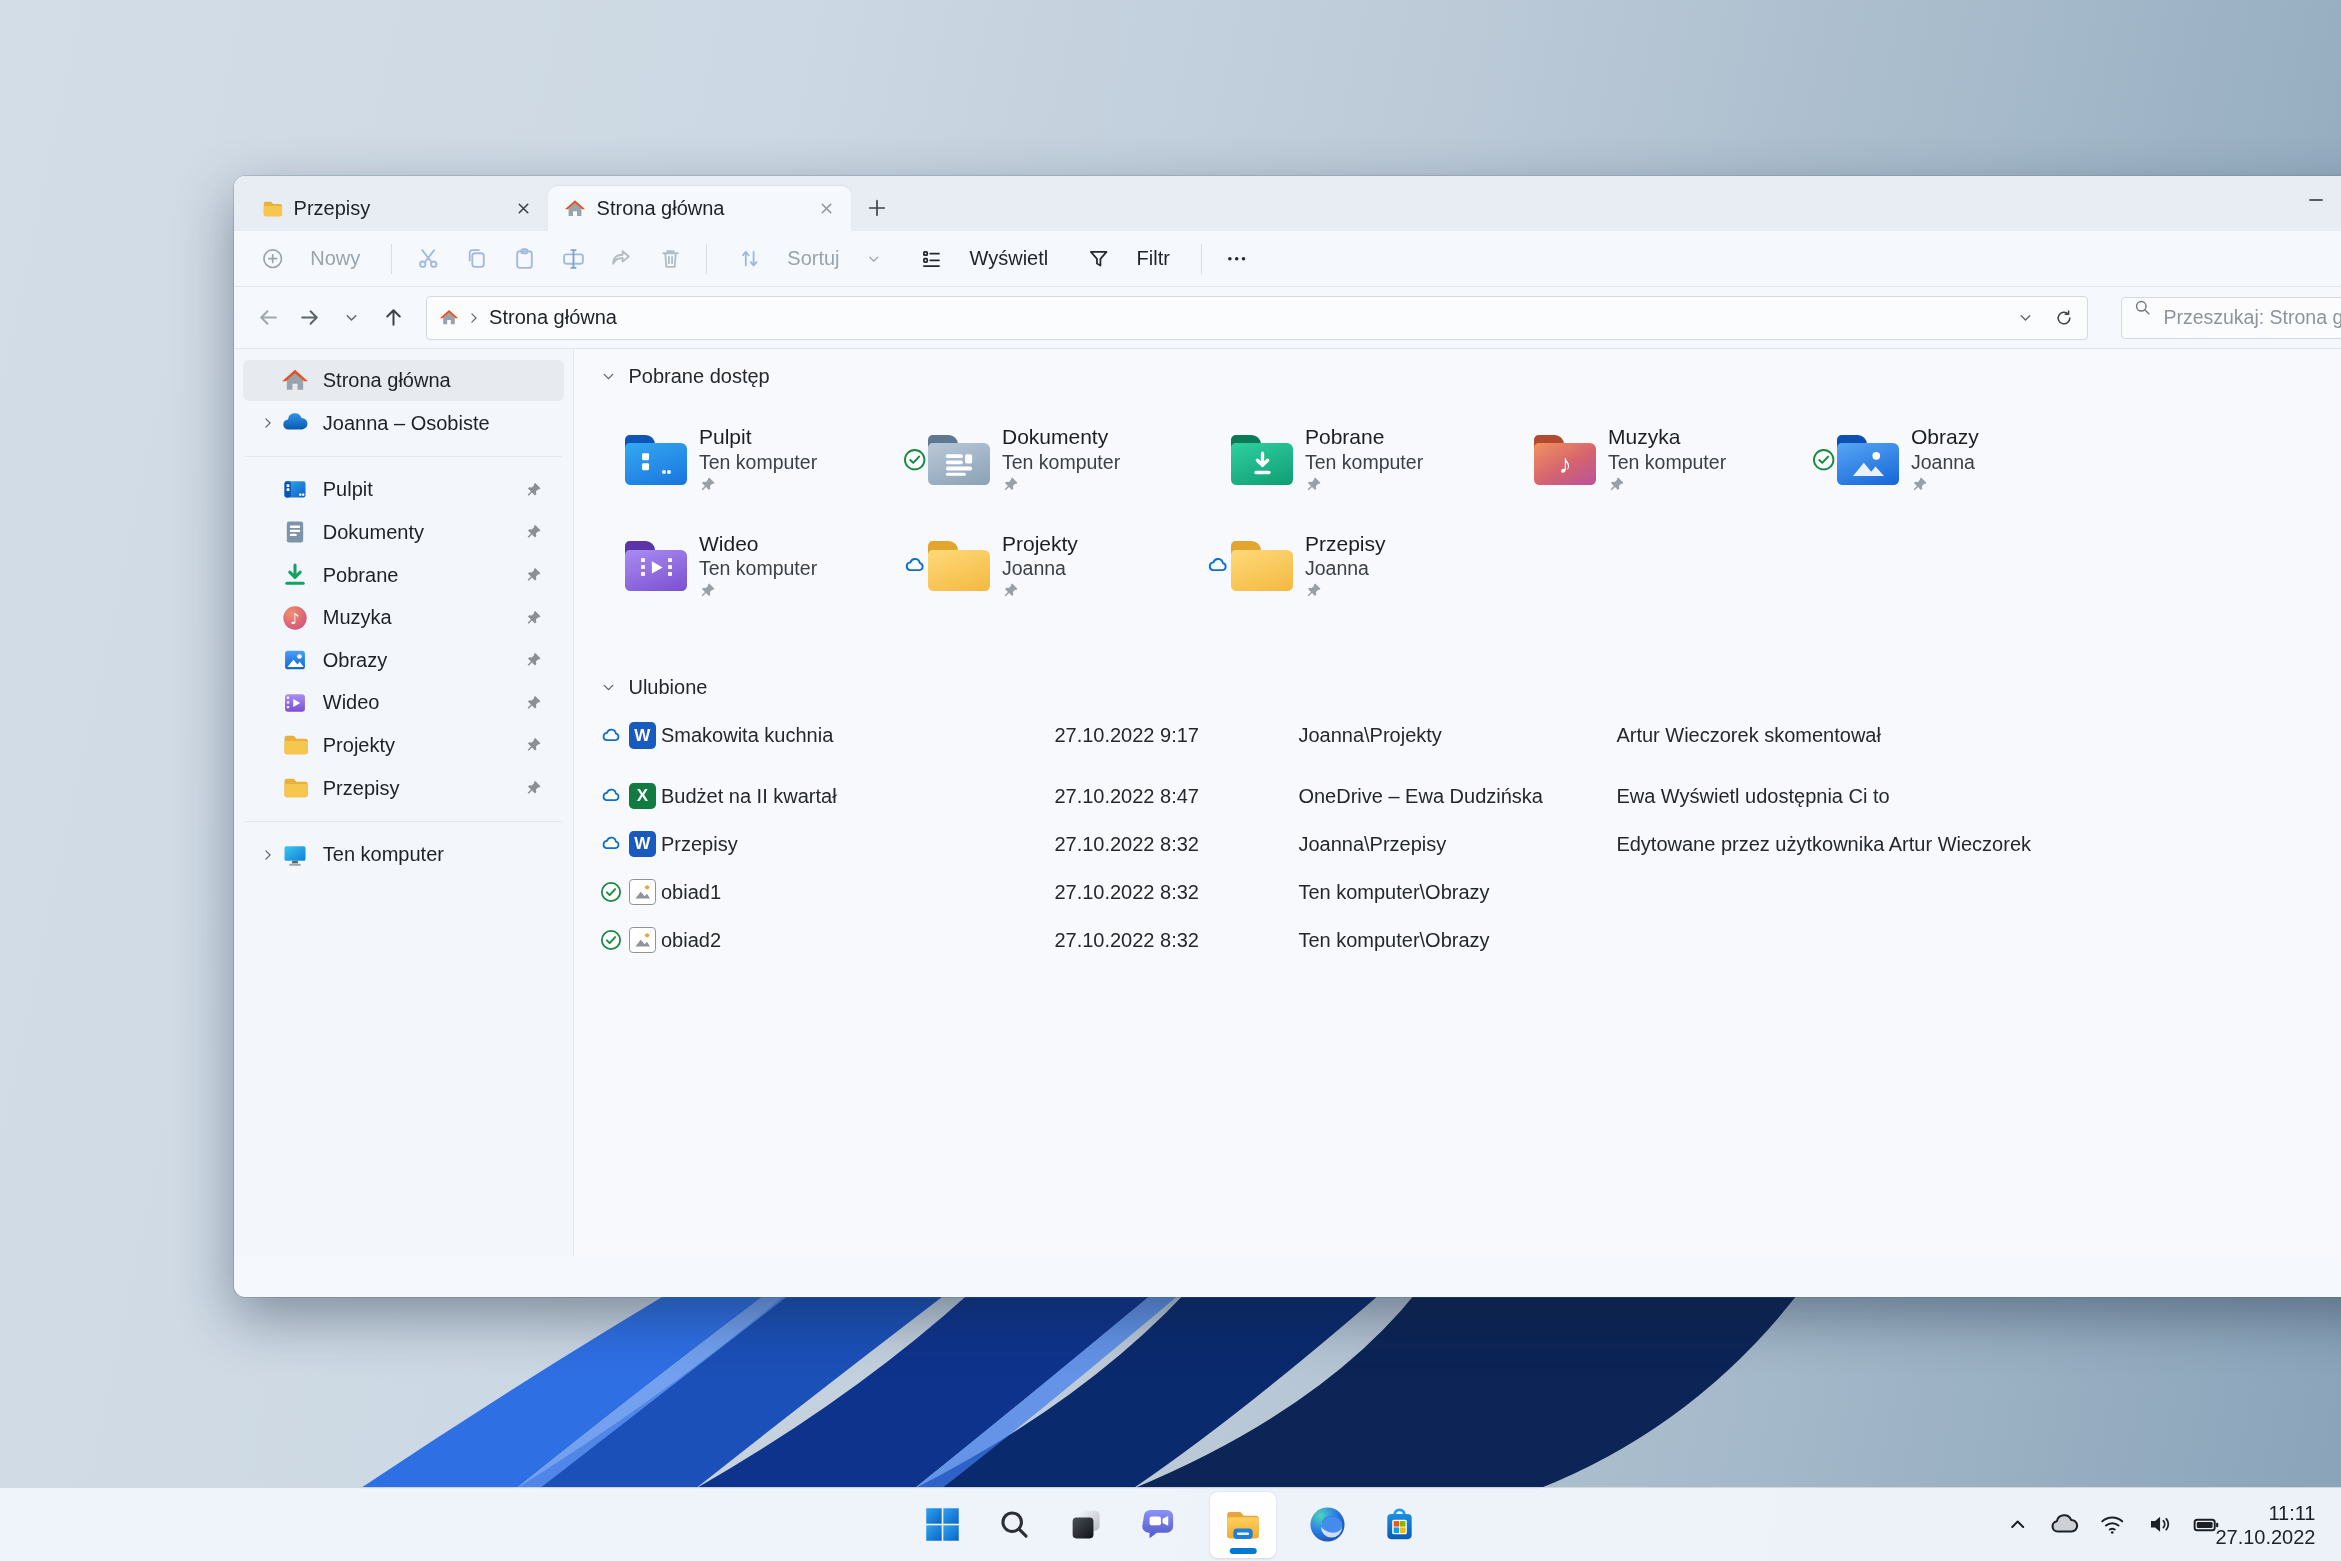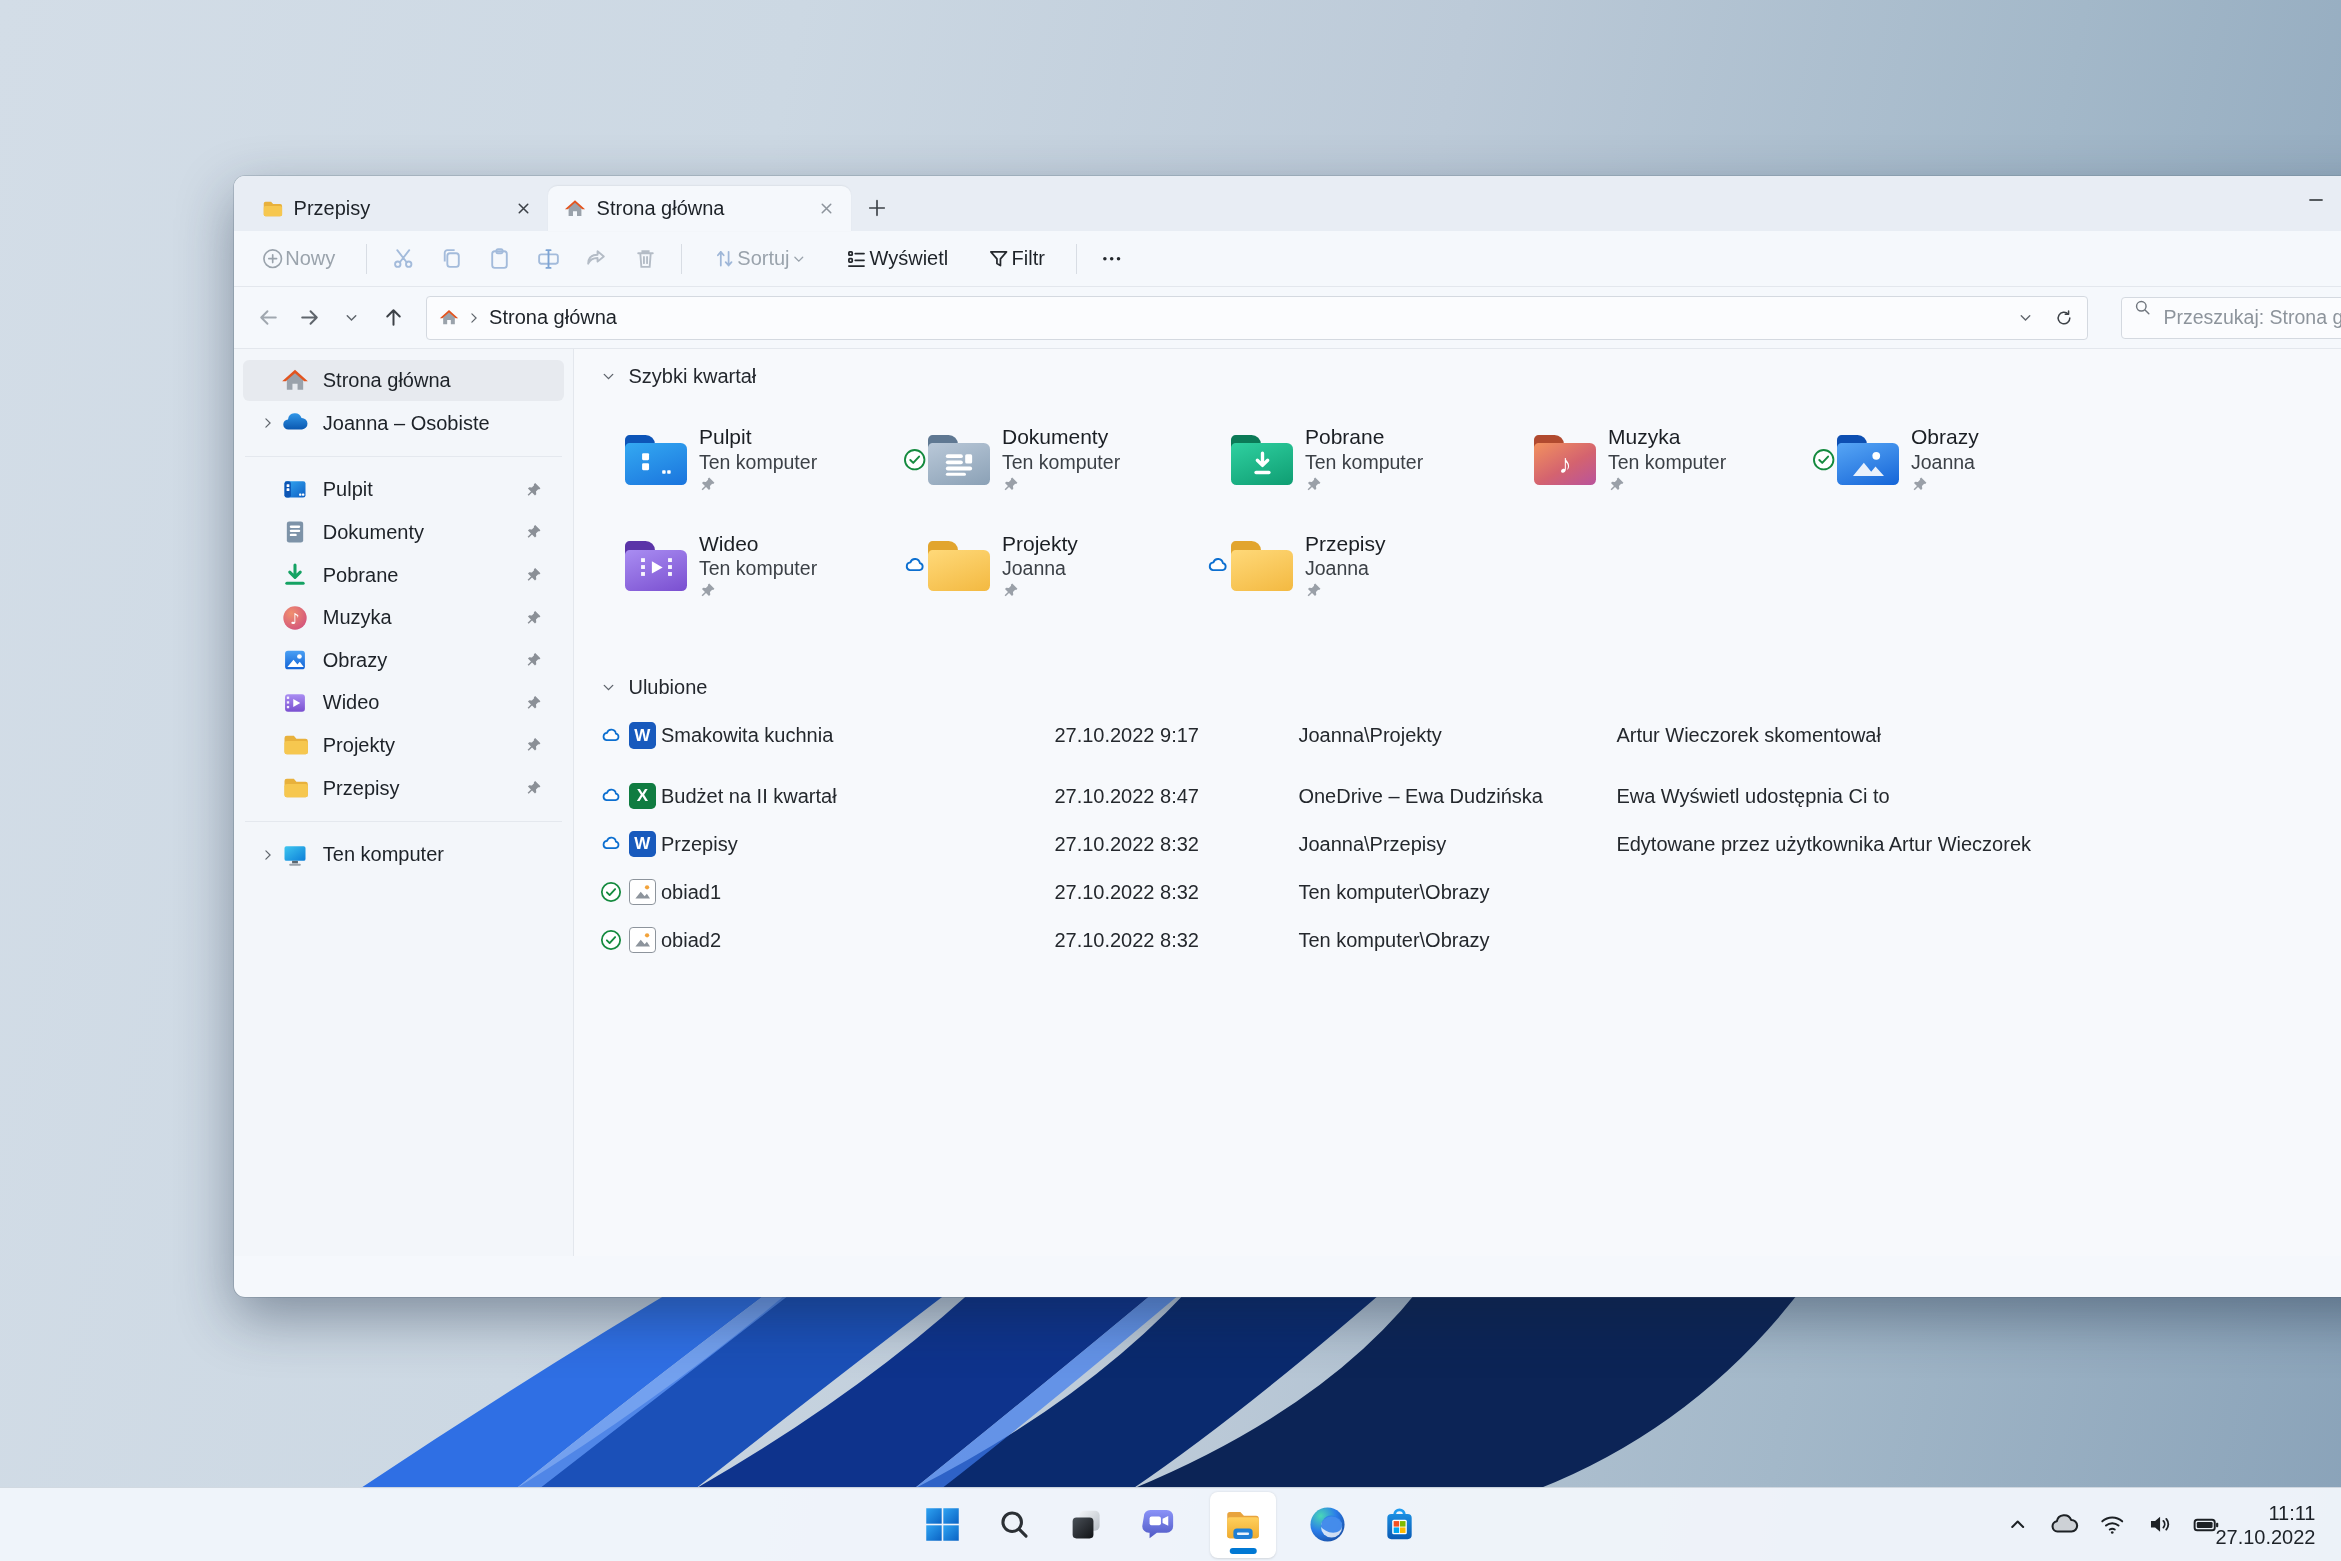--- a/index.html
+++ b/index.html
@@ -34,21 +34,21 @@
   .tabstrip{height:55px;background:#e8edf4;display:flex;align-items:flex-end;padding-left:11px;position:relative;flex:0 0 auto;}
   .tab{width:303px;height:45px;display:flex;align-items:center;gap:11px;padding:0 12.5px 0 15.6px;font-size:20px;color:#1d2228;box-sizing:border-box;}
   .tab.active{background:#f5f8fc;border-radius:9.4px 9.4px 0 0;box-shadow:0 -0.8px 1.6px rgba(0,0,0,.05);}
   .tab .tab-label{flex:1;white-space:nowrap;overflow:hidden;}
   .tab-close{width:23.4px;height:23.4px;display:flex;align-items:center;justify-content:center;border-radius:4.7px;}
   .newtab{width:37px;height:37px;margin:0 0 4.7px 7.8px;display:flex;align-items:center;justify-content:center;border-radius:6.2px;}
   .wincontrols{position:absolute;right:7.8px;top:0;height:47px;display:flex;}
   .wc{width:70px;height:47px;display:flex;align-items:center;justify-content:center;}
   
   .toolbar{height:55px;display:flex;align-items:center;padding:0 19px;gap:23.4px;background:#f5f8fc;border-bottom:0.8px solid #e3e7ed;flex:0 0 auto;}
-  .tbtn{display:flex;align-items:center;gap:1px;font-size:20px;color:#1d2228;padding:6.2px 7.8px;border-radius:4.7px;}
+  .tbtn{display:flex;align-items:center;gap:26px;font-size:20px;color:#1d2228;padding:6.2px 7.8px;border-radius:4.7px;}
   .tbtn.disabled{color:#9aa3ac;}
   .tsep{width:0.8px;height:30px;background:#d8dde4;}
   .tico{display:flex;align-items:center;justify-content:center;}
   
   .navrow{height:61px;display:flex;align-items:center;padding:0 17px;gap:7.8px;background:#f5f8fc;flex:0 0 auto;border-bottom:0.8px solid #e3e7ed;}
   .navbtn{width:34px;height:34px;display:flex;align-items:center;justify-content:center;border-radius:4.7px;}
   .addressbar{flex:1;height:42px;margin-left:7.8px;background:#fbfcfe;border:0.8px solid #d4d9e0;border-radius:3.9px;display:flex;align-items:center;padding:0 6.2px 0 12.5px;gap:7.8px;}
   .addr-label{font-size:20px;color:#1d2228;flex:1;}
   .addr-right{display:flex;align-items:center;gap:4.7px;}
   .searchbar{width:361px;height:42px;margin-left:25px;background:#fbfcfe;border:0.8px solid #d4d9e0;border-radius:3.9px;display:flex;padding:0 11px;gap:9.4px;box-sizing:border-box;}
@@ -562,21 +562,21 @@
       </div>
 
       <div class="content">
 
         <div class="sechead">
           <span>
               <svg width="17" height="17" viewBox="0 0 20 20">
                 <path d="M5 7.5l5 5 5-5" fill="none" stroke="#5f656c" stroke-width="1.6" stroke-linecap="round"></path>
               </svg>
             </span>
-          <span>Szybki kwartał</span>
+          <span>Pobrane dostęp</span>
         </div>
 
         <div class="tilegrid">
 
           <div class="tile">
             <span class="badgecell"></span>
             <span class="iconcell">
                 <span class="folder f-desktop">
                   <span class="glyph">
                     <svg width="34" height="28" viewBox="0 0 44 36">

